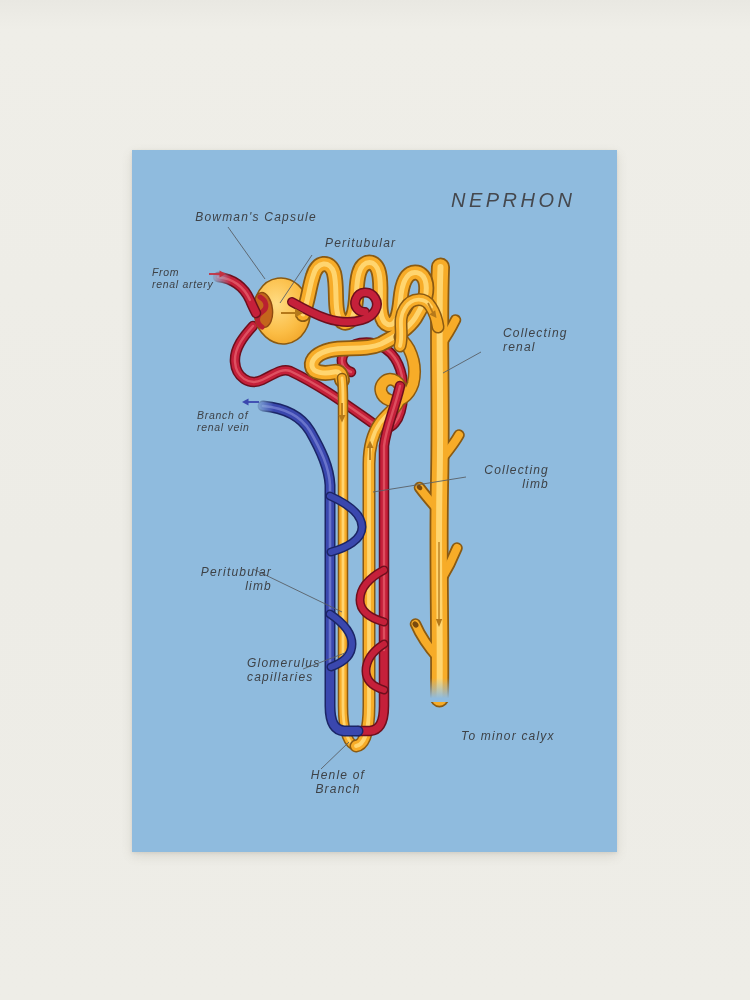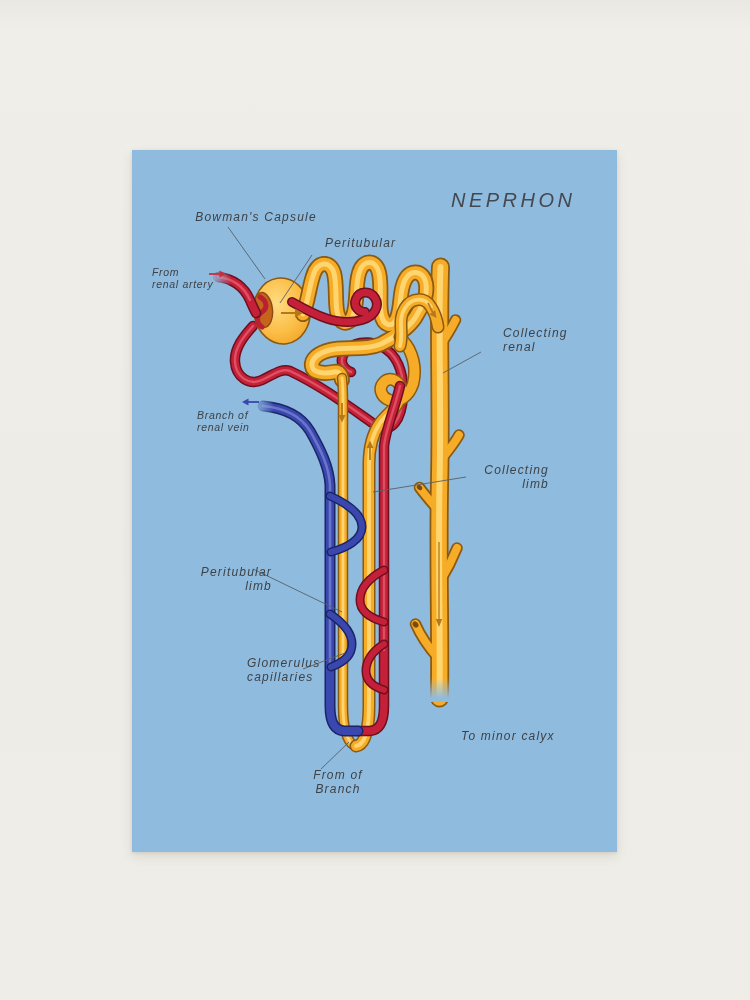--- a/index.html
+++ b/index.html
@@ -195,21 +195,21 @@
       <div>Peritubular</div>
       <div>limb</div>
     </div>
 
     <div class="lbl md" style="left:95px;top:507px;">
       <div>Glomerulus</div>
       <div>capillaries</div>
     </div>
 
     <div class="lbl md ca" style="left:151px;top:619px;width:70px;">
-      <div>From of</div>
+      <div>Henle of</div>
       <div>Branch</div>
     </div>
 
     <div class="lbl md" style="left:309px;top:580px;">
       <div>To minor calyx</div>
     </div>
 
   </div>
 </div>
 

